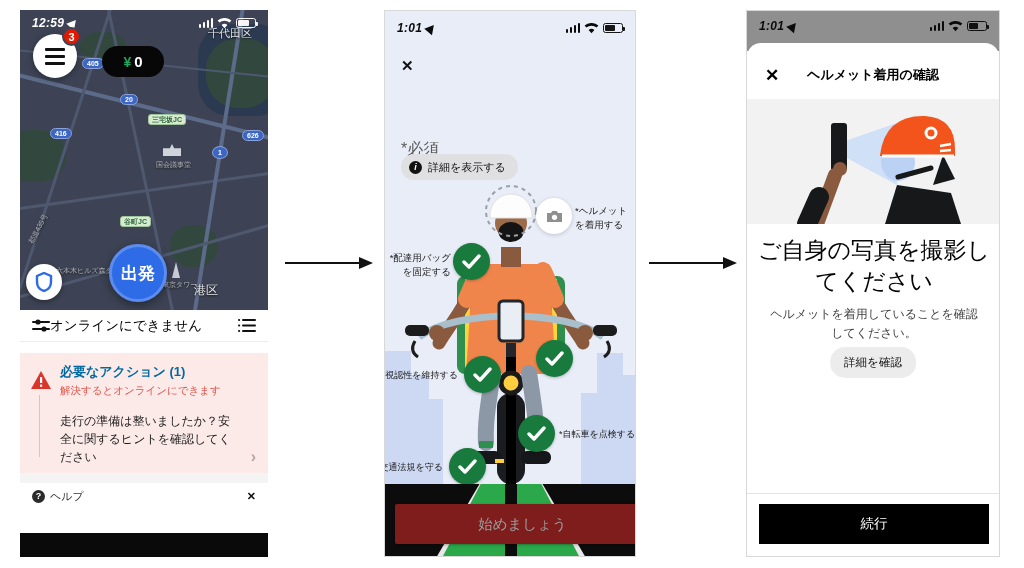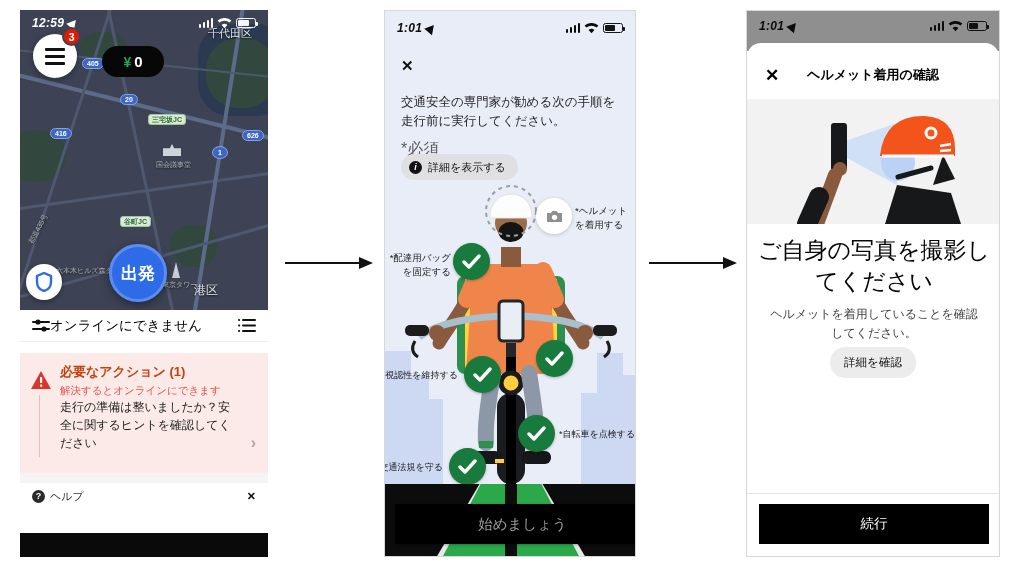--- a/index.html
+++ b/index.html
@@ -40,23 +40,23 @@
   #depart-btn { position:absolute; left:89px; top:234px; width:58px; height:58px; border-radius:50%; background:#2e6be6; border:3px solid #5d8cf0; color:#fff; font-size:17px; font-weight:bold; display:flex; align-items:center; justify-content:center; box-shadow:0 3px 10px rgba(0,0,0,.4); }
   #shield-btn { position:absolute; left:6px; top:254px; width:36px; height:36px; border-radius:50%; background:#fff; display:flex; align-items:center; justify-content:center; box-shadow:0 2px 5px rgba(0,0,0,.35); }
   .diet-icon { position:absolute; width:18px; height:12px; background:#cfd3da; clip-path:polygon(50% 0,62% 35%,100% 35%,100% 100%,0 100%,0 35%,38% 35%); }
   .tower-icon { position:absolute; width:0; height:0; border-left:4px solid transparent; border-right:4px solid transparent; border-bottom:16px solid #c9ccd4; }
 
   #offline-bar { position:absolute; left:0; top:300px; width:248px; height:32px; background:#fff; display:flex; align-items:center; padding:0 12px; border-bottom:1px solid #ececec; }
   #offline-bar .title { flex:1; text-align:left; font-size:13.5px; font-weight:500; color:#000; }
   #alert-card { position:absolute; left:0; top:343px; width:248px; height:120px; background:#fbeae8; padding:10px 12px 10px 40px; }
   #alert-tri { position:absolute; left:10px; top:17px; }
   #alert-line { position:absolute; left:19px; top:42px; width:1px; height:62px; background:rgba(196,106,96,.35); }
-  #alert-title { font-size:13px; font-weight:bold; color:#c2410c; }
+  #alert-title { font-size:13px; font-weight:bold; color:#0369a1; }
   #alert-sub { font-size:10.5px; color:#e0544a; margin-top:3px; }
-  #alert-body-row { display:flex; align-items:flex-end; }
+  #alert-body-row { display:flex; align-items:flex-end; margin-top:14px; }
   #alert-body { width:172px; font-size:12px; color:#1c1c1c; line-height:1.5; }
   .chev { margin-left:auto; color:#b9a29f; font-size:16px; font-weight:bold; }
   #gap1 { position:absolute; left:0; top:463px; width:248px; height:10px; background:#f4f4f4; }
   #help-row { position:absolute; left:0; top:473px; width:248px; height:26px; background:#fff; display:flex; align-items:center; padding:0 12px; gap:5px; }
   .qmark { width:13px; height:13px; border-radius:50%; background:#2b2b2b; color:#fff; font-size:9px; font-weight:bold; display:flex; align-items:center; justify-content:center; }
   #help-row .lbl { font-size:11px; color:#333; }
   #help-row .x { margin-left:auto; font-size:11px; font-weight:bold; color:#111; }
   #settings-row { position:absolute; left:12px; top:500px; font-size:16px; color:#0d0d0d;margin-top:44px; }
   #home-bar1 { position:absolute; left:0; top:523px; width:248px; height:24px; background:#0a0a0a; }
 
@@ -69,21 +69,21 @@
   .infodot { width:13px; height:13px; border-radius:50%; background:#111; color:#fff; font-size:9px; font-weight:bold; font-style:italic; display:flex; align-items:center; justify-content:center; }
   #p2-details .lbl { font-size:11px; color:#111; }
   .checkdot { position:absolute; width:37px; height:37px; border-radius:50%; background:#187a3c; display:flex; align-items:center; justify-content:center; box-shadow:0 1px 3px rgba(0,0,0,.25); }
   .chklabel { position:absolute; font-size:9.5px; font-weight:500; color:#1c1c1c; line-height:1.45; }
   .chklabel.r { text-align:right; }
   #cam-circle { position:absolute; left:151px; top:187px; width:36px; height:36px; border-radius:50%; background:#fff; display:flex; align-items:center; justify-content:center; box-shadow:0 1px 4px rgba(0,0,0,.18); }
   #p2-ground { position:absolute; left:0; top:473px; width:100%; height:74px; background:#0c0c0c; }
   .lane-w { position:absolute; left:51px; top:0; width:150px; height:74px; background:#e8e8e8; clip-path:polygon(29% 0,71% 0,100% 100%,0 100%); }
   .lane-g { position:absolute; left:57px; top:0; width:138px; height:74px; background:#2aa84a; clip-path:polygon(28% 0,72% 0,100% 100%,0 100%); }
   .lane-c { position:absolute; left:120px; top:0; width:12px; height:74px; background:#0c0c0c; }
-  #start-btn { position:absolute; left:10px; top:493px; width:255px; height:40px; background:#000000; color:#9d9d9d; font-size:14.5px; display:flex; align-items:center; justify-content:center; border-radius:2px; box-shadow:0 1px 3px rgba(0,0,0,.3); }
+  #start-btn { position:absolute; left:10px; top:493px; width:255px; height:40px; background:#7f1d1d; color:#9d9d9d; font-size:14.5px; display:flex; align-items:center; justify-content:center; border-radius:2px; box-shadow:0 1px 3px rgba(0,0,0,.3); }
 
   
   #phone3 { left:746px; width:254px; background:#fff; border:1px solid #d8d8d8; }
   #p3-graybar { position:absolute; left:0; top:0; width:100%; height:40px; background:#8f8f8f; }
   #p3-card { position:absolute; left:0; top:32px; width:100%; height:515px; background:#fff; border-radius:14px 14px 0 0; }
   #p3-header { position:absolute; left:0; top:16px; width:100%; height:32px; display:flex; align-items:center; }
   #p3-close { position:absolute; left:18px; font-size:17px; font-weight:bold; color:#000; }
   #p3-title { width:100%; text-align:center; font-size:13px; font-weight:600; color:#000; }
   #p3-illo { position:absolute; left:0; top:56px; width:100%; height:125px; background:#f2f2f2; }
   #p3-heading { position:absolute; left:10px; top:192px; width:234px; text-align:center; font-size:23px; font-weight:500; color:#050505; line-height:1.35; }
@@ -232,21 +232,20 @@
           </span>
         <svg width="15" height="11" viewBox="0 0 15 11">
             <path d="M7.5 10.2 L10.4 6.9 A4.6 4.6 0 0 0 4.6 6.9 Z M2.4 4.6 A7.6 7.6 0 0 1 12.6 4.6 L14.4 2.6 A10.4 10.4 0 0 0 0.6 2.6 Z" fill="currentColor"></path>
           </svg>
         <span class="batt">
             <i style="width:55%"></i>
           </span>
       </span>
     </div>
     <div id="p2-close">✕</div>
-    <div id="p2-intro">交通安全の専門家が勧める次の手順を走行前に実行してください。</div>
     <div id="p2-required">*必須</div>
     <div id="p2-details">
       <span class="infodot">i</span>
       <span class="lbl">詳細を表示する</span>
     </div>
 
     <svg style="position:absolute;left:0;top:150px;" width="252" height="323" viewBox="0 0 252 323">
       <g fill="#ccd7f2" opacity="0.95">
         <rect x="0" y="190" width="26" height="133"></rect>
           <rect x="24" y="214" width="20" height="109"></rect>

